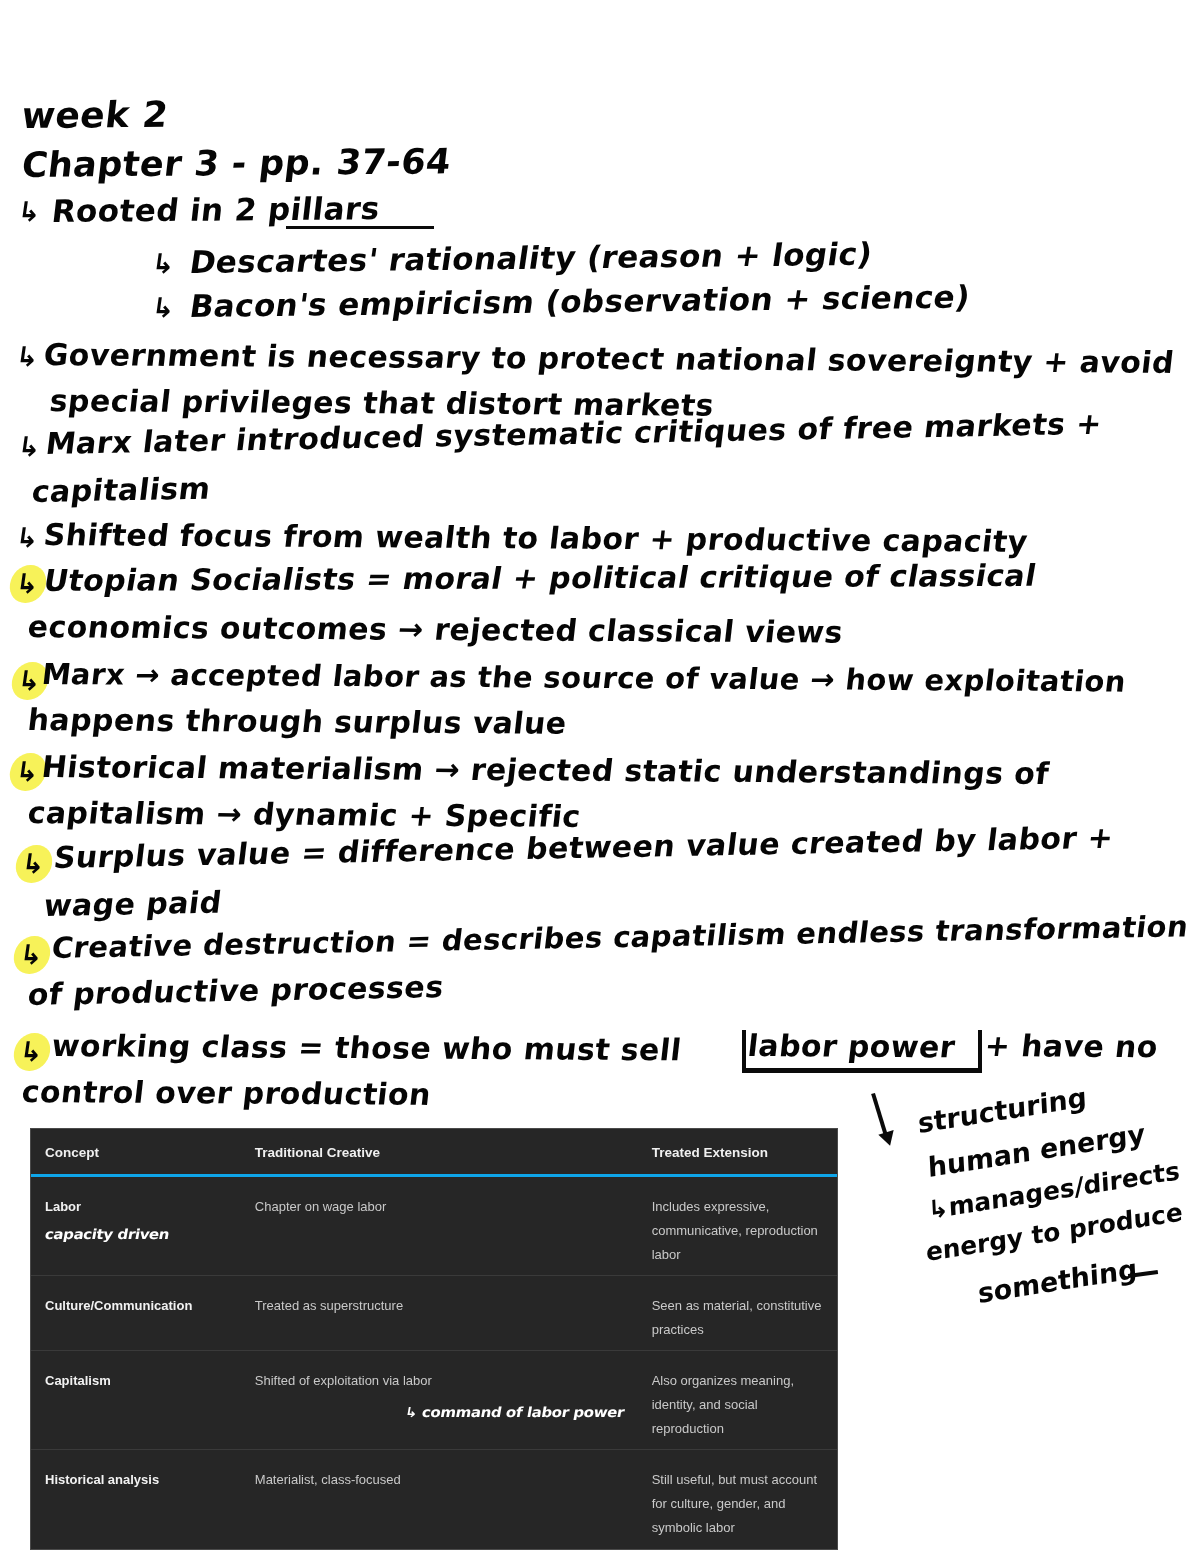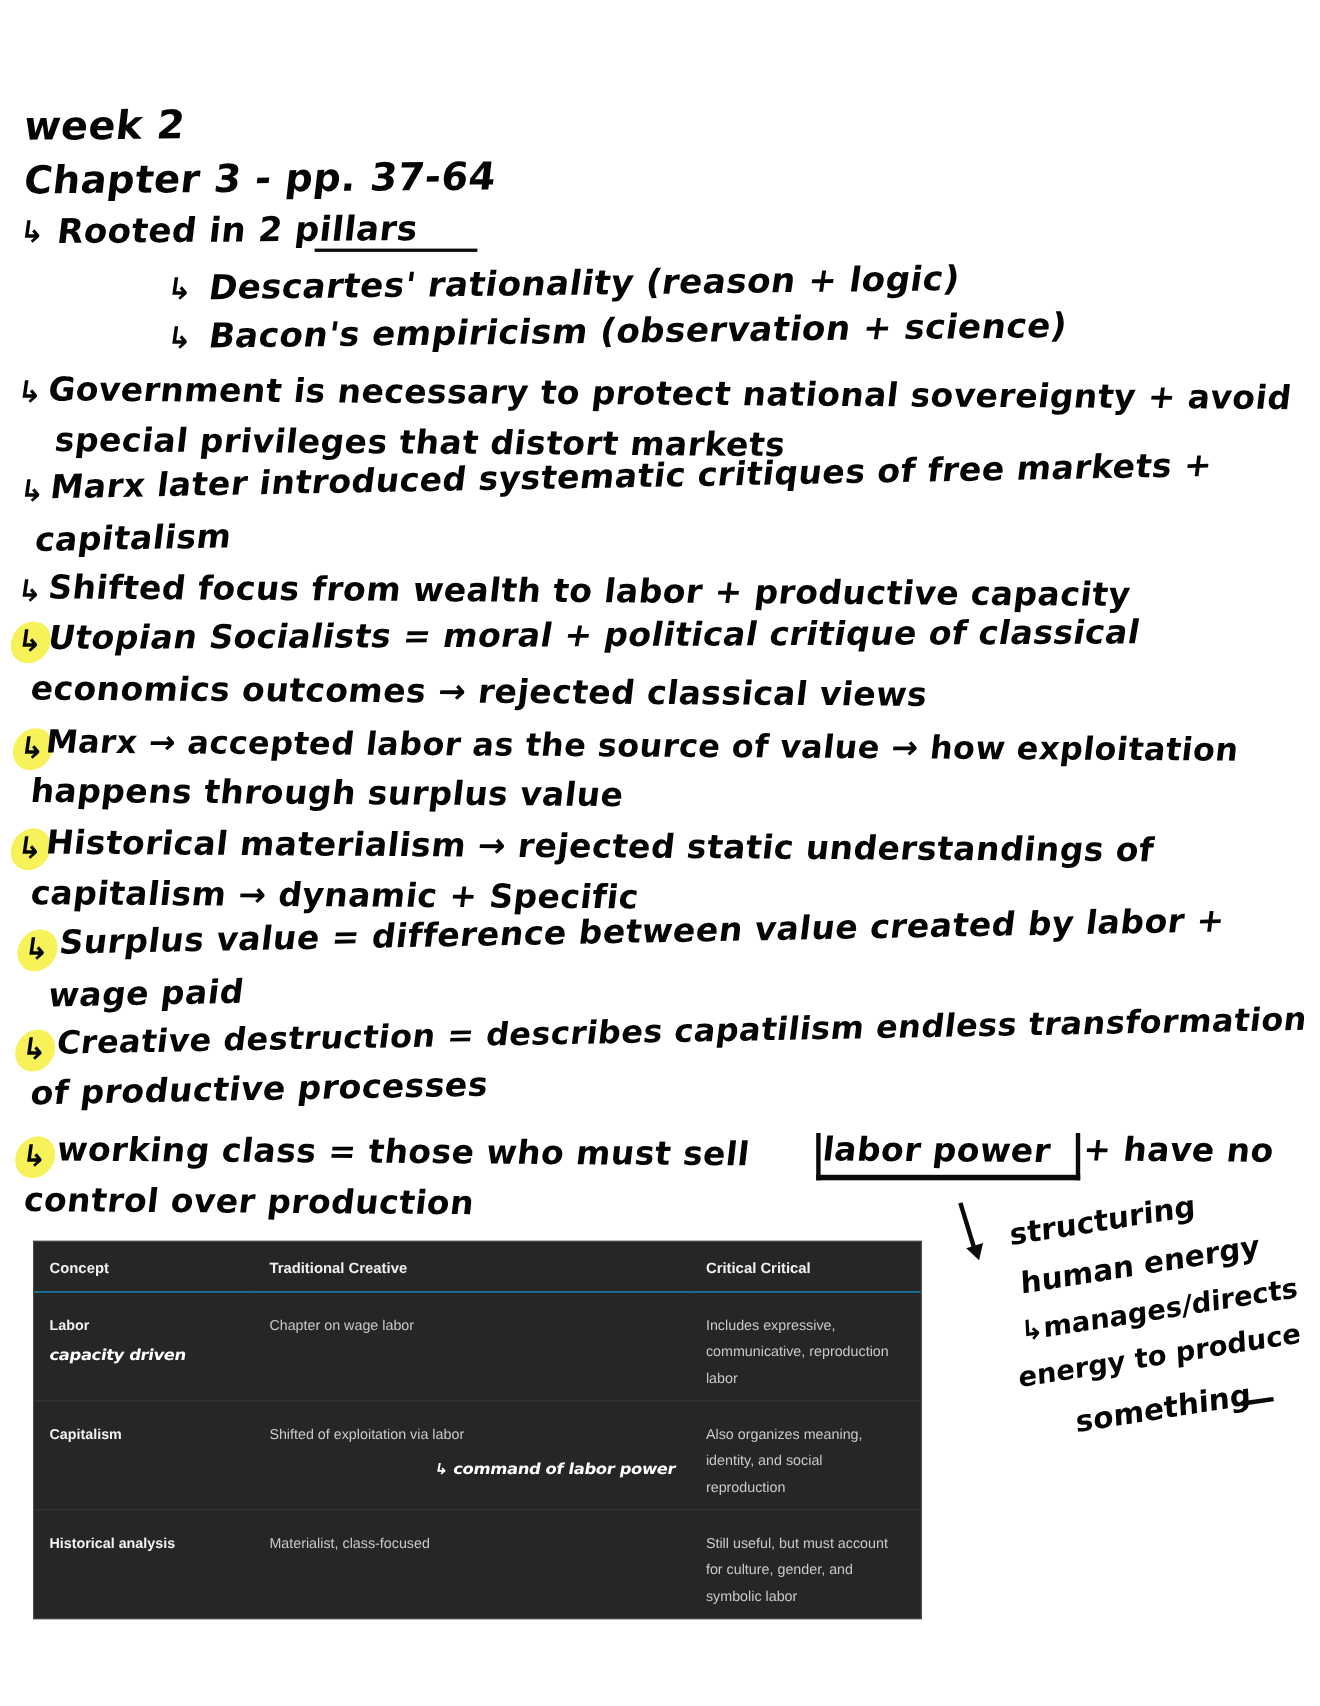--- a/index.html
+++ b/index.html
@@ -86,21 +86,21 @@
     width: 100%;
     border-collapse: collapse;
     font-family: "Liberation Sans", sans-serif;
   }
   table.notes-table th {
     text-align: left;
     color: #f0f0f0;
     font-size: 13.5px;
     font-weight: 700;
     padding: 16px 14px 14px 14px;
-    border-bottom: 1px solid #0ea5e9;
+    border-bottom: 3px solid #0ea5e9;
     vertical-align: top;
   }
   table.notes-table td {
     color: #c9c9c9;
     font-size: 13px;
     padding: 18px 14px 8px 14px;
     border-bottom: 1px solid #3a3a3a;
     vertical-align: top;
     line-height: 1.85;
   }
@@ -235,33 +235,38 @@
     <div class="ln" style="left:978px; top:1278px; transform: rotate(-9deg) skewX(-6deg);">something</div>
     <div class="tail-stroke" style="left:1128px; top:1272px; width:30px; transform: rotate(-8deg);"></div>
   </div>
 
   <div class="table-wrap">
     <table class="notes-table">
       <thead>
         <tr>
           <th>Concept</th>
           <th>Traditional Creative</th>
-          <th>Critical Critical</th>
+          <th>Treated Extension</th>
         </tr>
       </thead>
       <tbody>
         <tr>
           <td class="concept">
             <span>Labor</span>
             <span class="tbl-hand">capacity driven</span>
           </td>
           <td class="trad">Chapter on wage labor</td>
           <td class="crit">Includes expressive, communicative, reproduction labor</td>
         </tr>
         <tr>
+          <td class="concept">Culture/Communication</td>
+          <td class="trad">Treated as superstructure</td>
+          <td class="crit">Seen as material, constitutive practices</td>
+        </tr>
+        <tr>
           <td class="concept">Capitalism</td>
           <td class="trad">
             <span>Shifted of exploitation via labor</span>
             <span class="tbl-hand indented">↳ command of labor power</span>
           </td>
           <td class="crit">Also organizes meaning, identity, and social reproduction</td>
         </tr>
         <tr>
           <td class="concept">Historical analysis</td>
           <td class="trad">Materialist, class-focused</td>

